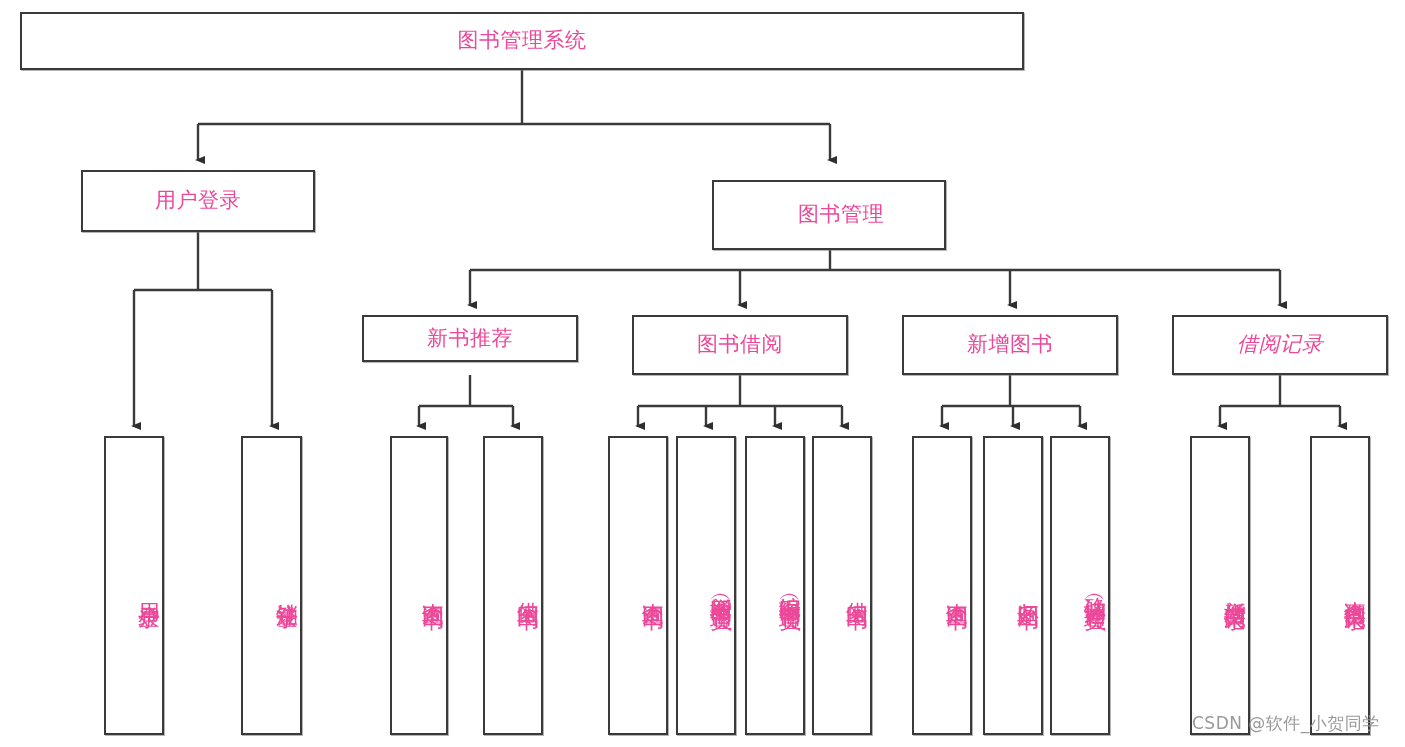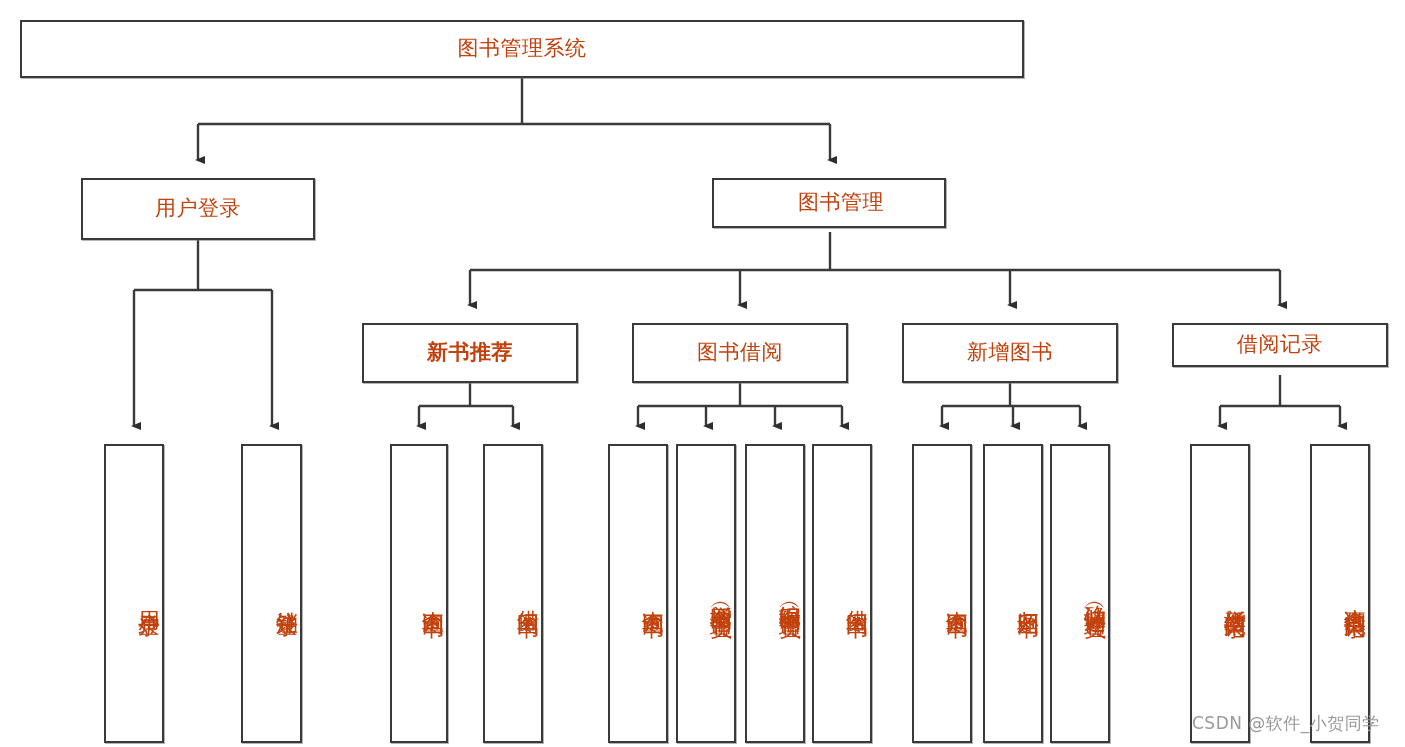--- a/index.html
+++ b/index.html
@@ -27,22 +27,21 @@
   }
   .node {
     position: absolute;
     box-sizing: border-box;
     background: #ffffff;
     border: 2px solid #3a3a3a;
     box-shadow: 1px 1px 0 rgba(120,120,120,0.55);
     display: flex;
     align-items: center;
     justify-content: center;
-    color: #c2410c;
-    margin-top: 8px;
+    color: #ec4899;
   }
   .node-h {
     font-size: 21px;
     line-height: 1.2;
     letter-spacing: 0.5px;
     white-space: nowrap;
   }
   .node-v {
     writing-mode: vertical-rl;
     text-orientation: upright;
@@ -120,26 +119,26 @@
       <path d="M1280,375 L1280,406"></path>
       <path d="M1220,406 L1340,406"></path>
       <path d="M1220,406 L1220,426" marker-end="url(#arrowhead)"></path>
       <path d="M1340,406 L1340,426" marker-end="url(#arrowhead)"></path>
     </g>
   </svg>
 
   <div class="node node-h" style="left: 20px; top: 12px; width: 1004px; height: 58px;">图书管理系统</div>
 
   <div class="node node-h" style="left: 81px; top: 170px; width: 234px; height: 62px;">用户登录</div>
-  <div class="node node-h" style="left: 712px; top: 170px; width: 234px; height: 50px; padding-left: 24px;">图书管理</div>
+  <div class="node node-h" style="left: 712px; top: 180px; width: 234px; height: 70px; padding-left: 24px;">图书管理</div>
 
-  <div class="node node-h" style="left: 362px; top: 315px; width: 216px; height: 60px; font-weight: bold;">新书推荐</div>
+  <div class="node node-h" style="left: 362px; top: 315px; width: 216px; height: 47px;">新书推荐</div>
   <div class="node node-h" style="left: 632px; top: 315px; width: 216px; height: 60px; text-align: right;">图书借阅</div>
   <div class="node node-h" style="left: 902px; top: 315px; width: 216px; height: 60px;">新增图书</div>
-  <div class="node node-h" style="left: 1172px; top: 315px; width: 216px; height: 44px;">借阅记录</div>
+  <div class="node node-h" style="left: 1172px; top: 315px; width: 216px; height: 60px; font-style: italic;">借阅记录</div>
 
   <div class="node node-v" style="left: 104px; top: 436px; width: 60px; height: 299px;">用户登录</div>
   <div class="node node-v" style="left: 241px; top: 436px; width: 61px; height: 299px;">注销登录</div>
   <div class="node node-v" style="left: 390px; top: 436px; width: 58px; height: 299px;">查询图书</div>
   <div class="node node-v" style="left: 483px; top: 436px; width: 60px; height: 299px;">借阅图书</div>
   <div class="node node-v" style="left: 608px; top: 436px; width: 60px; height: 299px;">查询图书</div>
   <div class="node node-v pad-tall" style="left: 676px; top: 436px; width: 60px; height: 299px;">新增图书（管理员）</div>
   <div class="node node-v pad-tall" style="left: 745px; top: 436px; width: 60px; height: 299px;">编辑图书（管理员）</div>
   <div class="node node-v" style="left: 812px; top: 436px; width: 60px; height: 299px;">借阅图书</div>
   <div class="node node-v" style="left: 912px; top: 436px; width: 60px; height: 299px;">查询图书</div>

